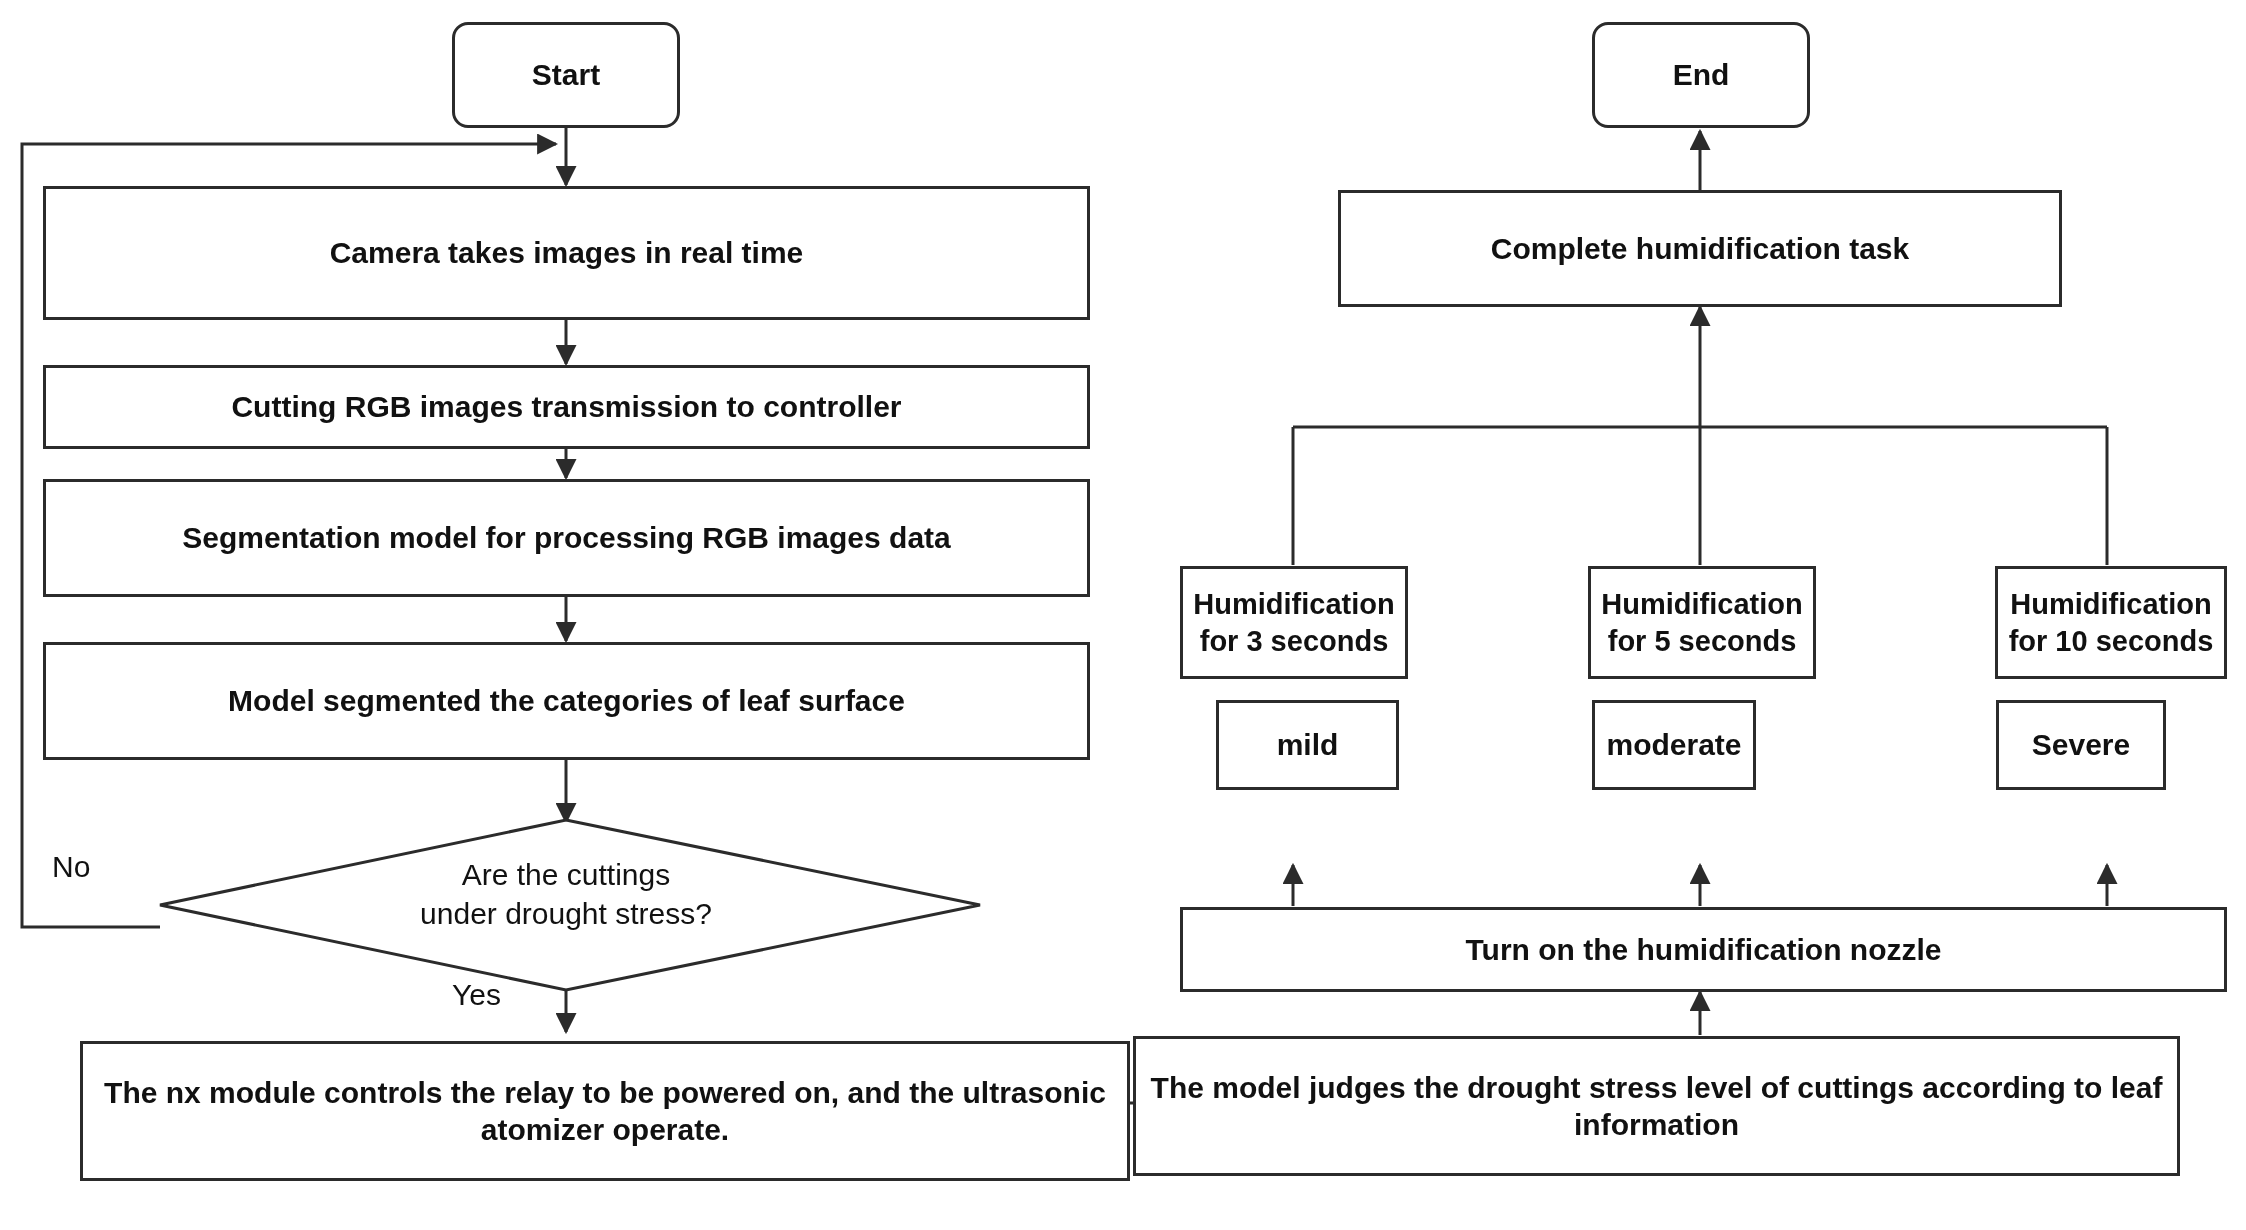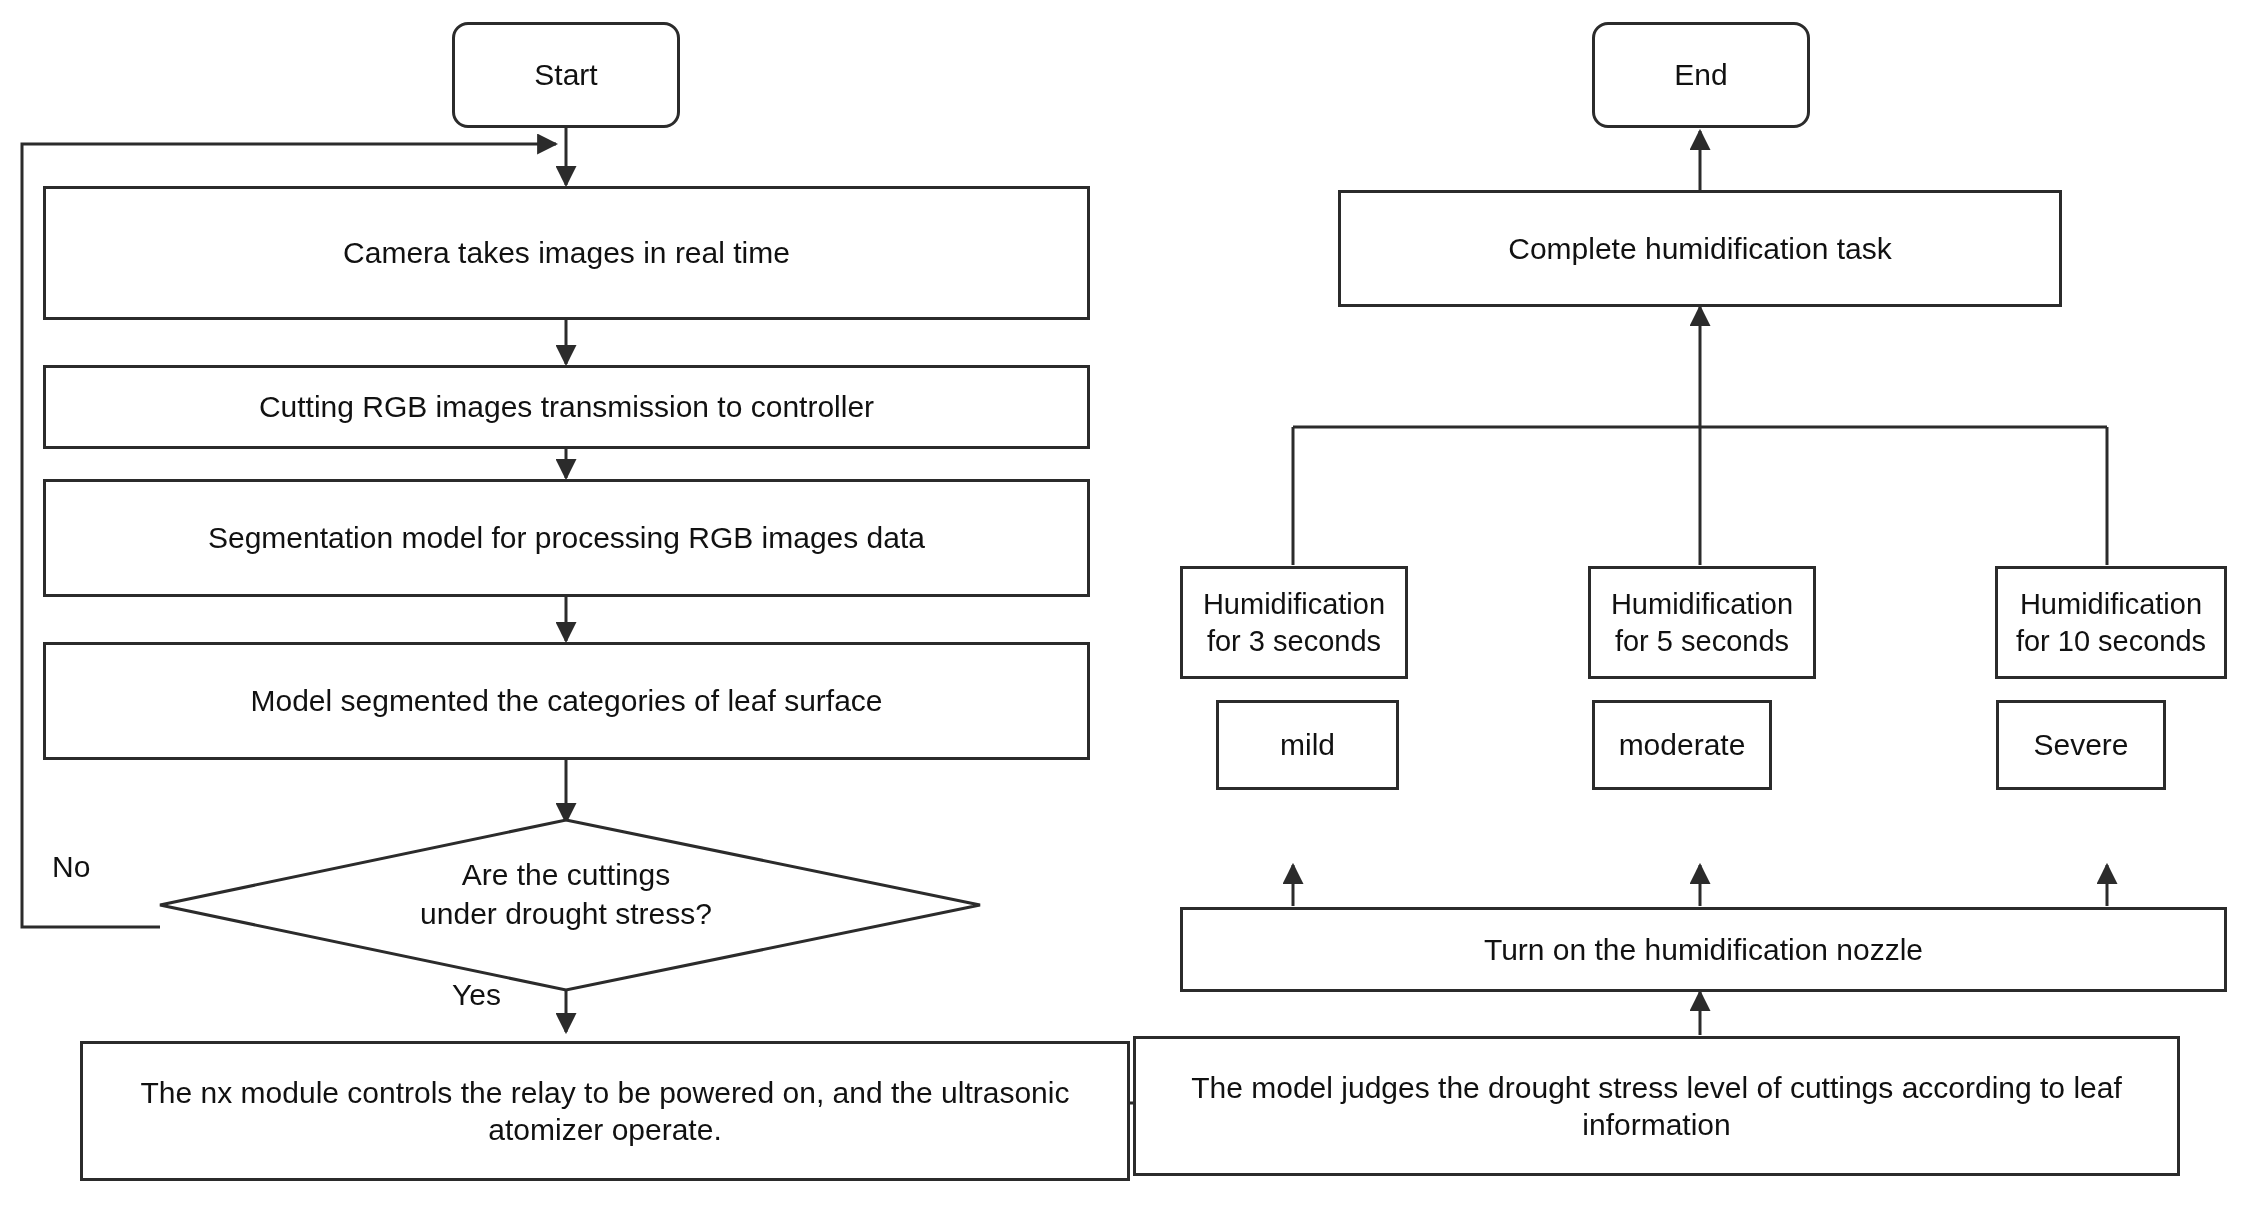--- a/index.html
+++ b/index.html
@@ -31,20 +31,21 @@
     background: #ffffff;
     display: flex;
     align-items: center;
     justify-content: center;
     text-align: center;
     color: #111111;
     font-family: "Liberation Sans", sans-serif;
     font-size: 30px;
     line-height: 1.25;
     padding: 20px 10px;
+    font-weight: bold;
   }
   .node-box.terminator {
     border-radius: 16px;
   }
   .node-box.small-text {
     font-size: 29px;
   }
   .edge-label {
     position: absolute;
     color: #111111;
@@ -162,21 +163,21 @@
   </div>
 
   <div class="node-box small-text" style="left:1995px; top:566px; width:232px; height:113px;">
     <span>Humidification for 10 seconds</span>
   </div>
 
   <div class="node-box" style="left:1216px; top:700px; width:183px; height:90px;">
     <span>mild</span>
   </div>
 
-  <div class="node-box" style="left:1592px; top:700px; width:180px; height:90px;">
+  <div class="node-box" style="left:1592px; top:700px; width:164px; height:90px;">
     <span>moderate</span>
   </div>
 
   <div class="node-box" style="left:1996px; top:700px; width:170px; height:90px;">
     <span>Severe</span>
   </div>
 
   <div class="node-box" style="left:1180px; top:907px; width:1047px; height:85px;">
     <span>Turn on the humidification nozzle</span>
   </div>

